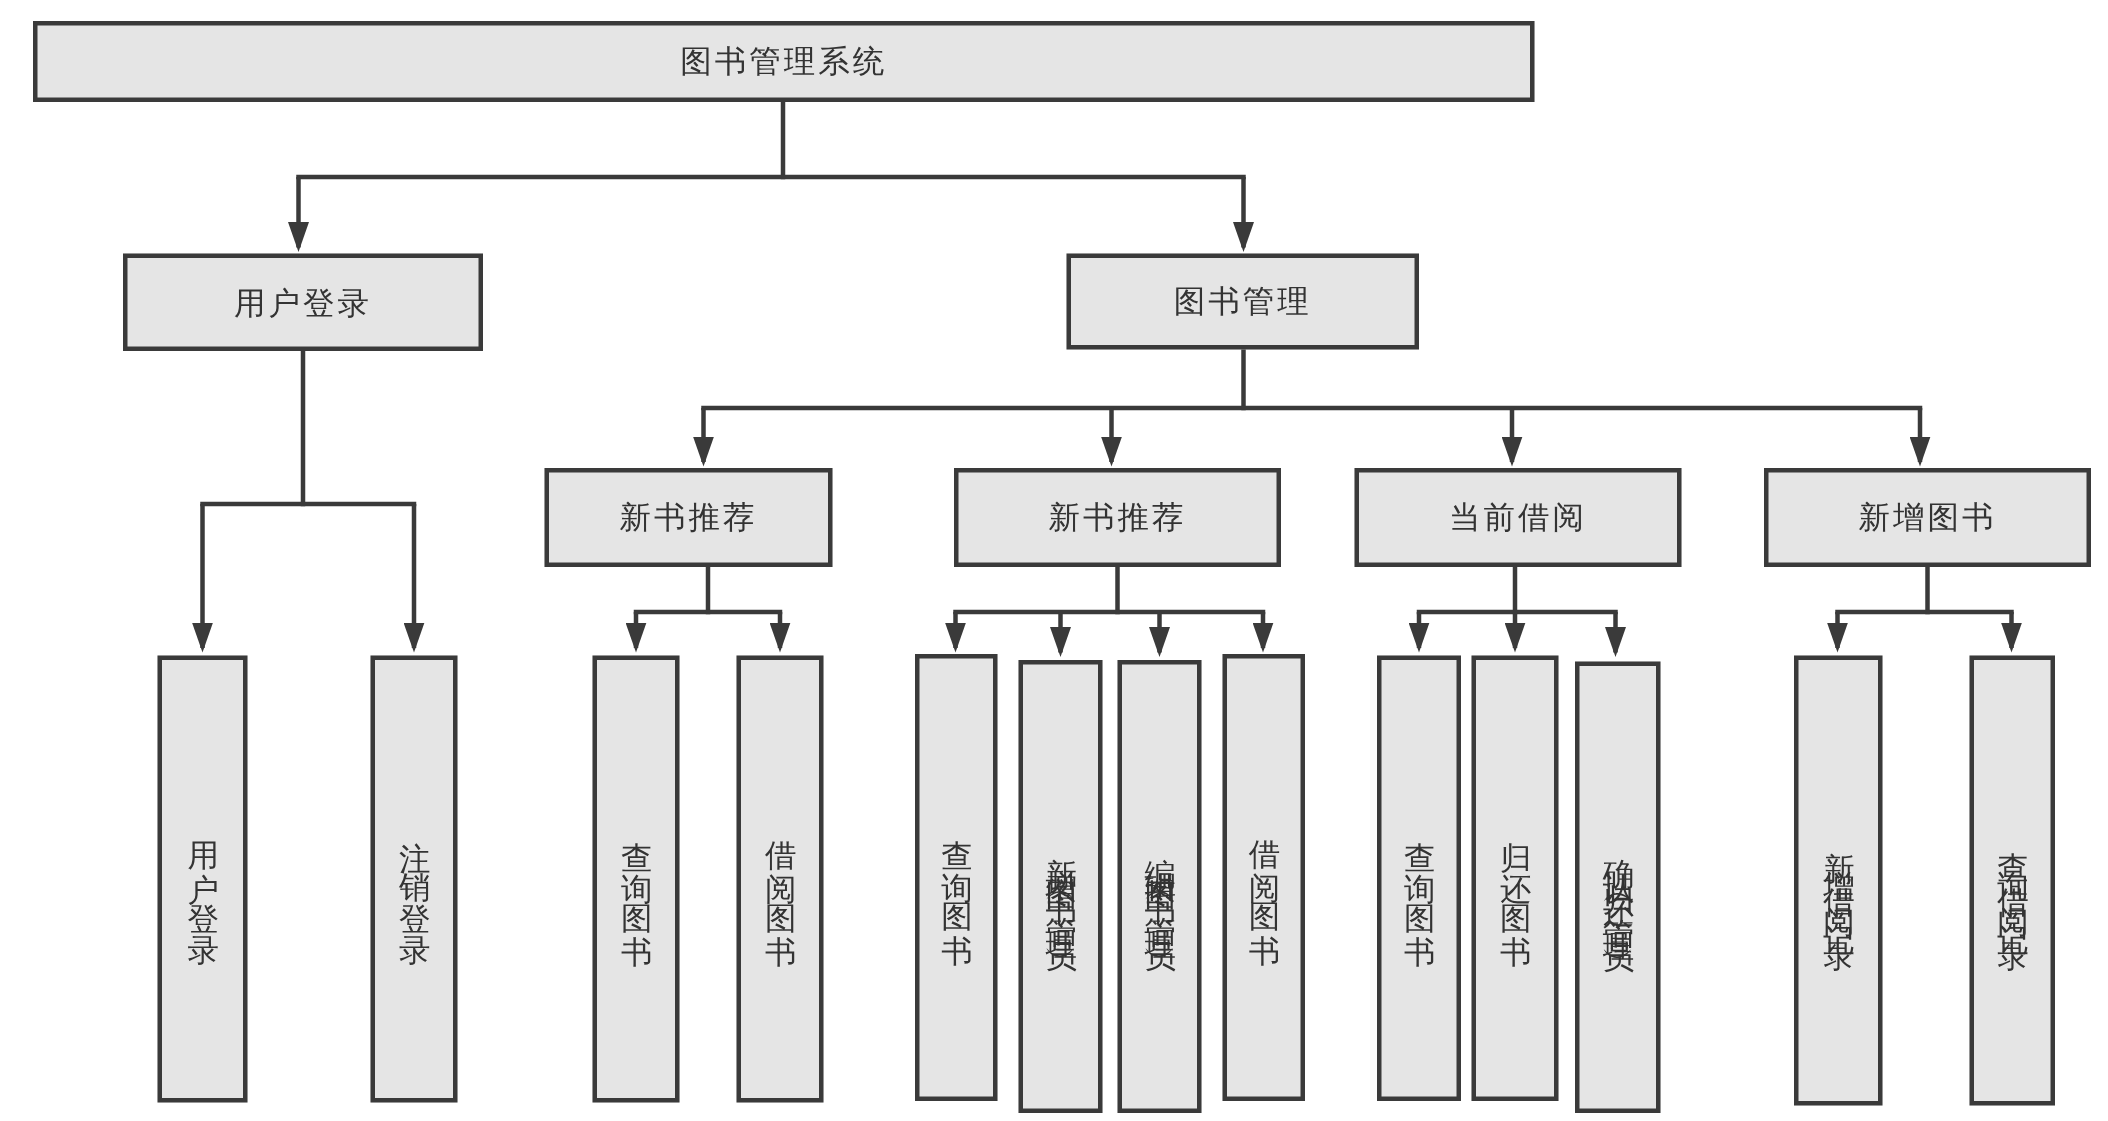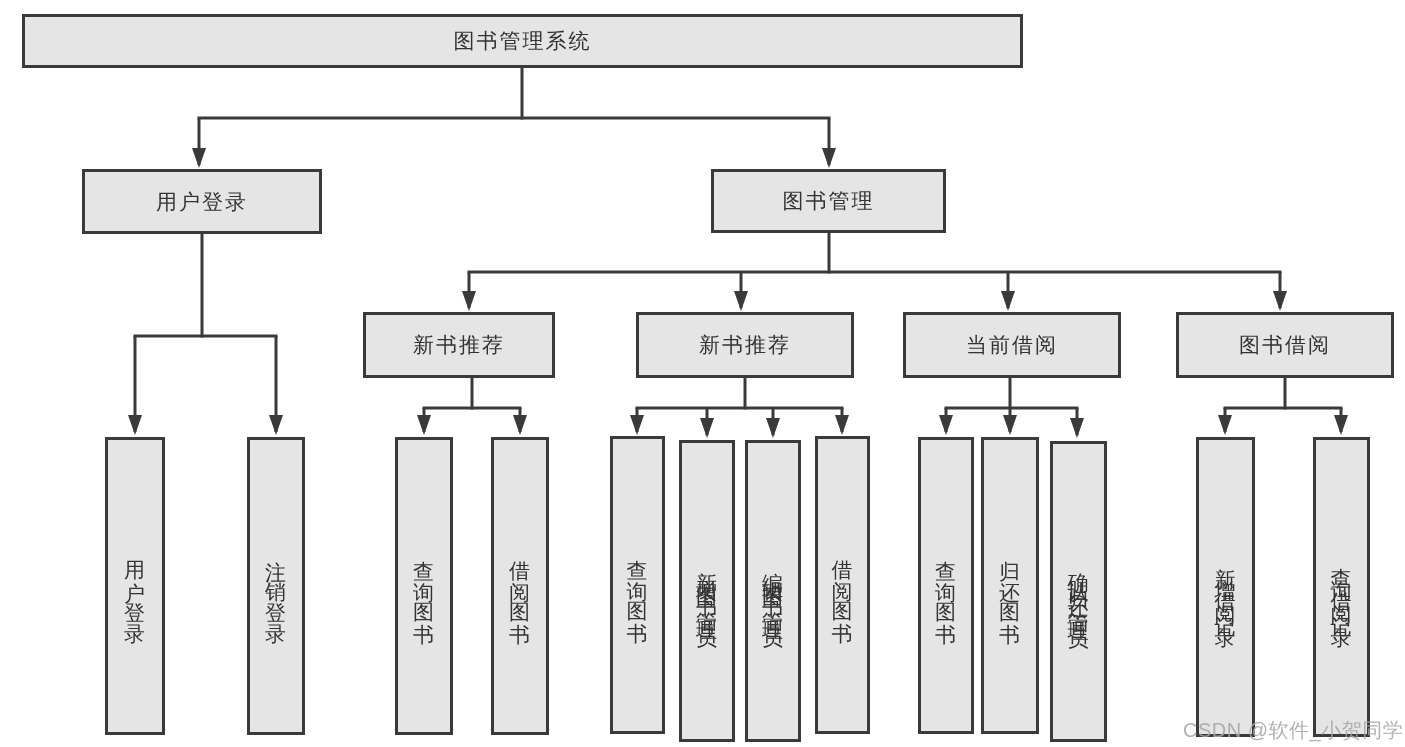--- a/index.html
+++ b/index.html
@@ -94,21 +94,21 @@
   <div class="node h" style="left:363px;top:312px;width:192px;height:66px">
     <span>新书推荐</span>
   </div>
   <div class="node h" style="left:636px;top:312px;width:218px;height:66px">
     <span>新书推荐</span>
   </div>
   <div class="node h" style="left:903px;top:312px;width:218px;height:66px">
     <span>当前借阅</span>
   </div>
   <div class="node h" style="left:1176px;top:312px;width:218px;height:66px">
-    <span>图书借阅</span>
+    <span>新增图书</span>
   </div>
 
   <div class="node v sp4" style="left:105px;top:437px;width:60px;height:298px">
     <span>用户登录</span>
   </div>
   <div class="node v sp4" style="left:247px;top:437px;width:58px;height:298px">
     <span>注销登录</span>
   </div>
 
   <div class="node v sp4" style="left:395px;top:437px;width:58px;height:298px">
@@ -141,15 +141,14 @@
     <span>确认归还（管理员）</span>
   </div>
 
   <div class="node v sp6" style="left:1196px;top:437px;width:59px;height:300px">
     <span>新增借阅记录</span>
   </div>
   <div class="node v sp6" style="left:1313px;top:437px;width:57px;height:300px">
     <span>查询借阅记录</span>
   </div>
 
-  <div class="watermark">CSDN @软件_小贺同学</div>
 
 </div>
 
 </body></html>

